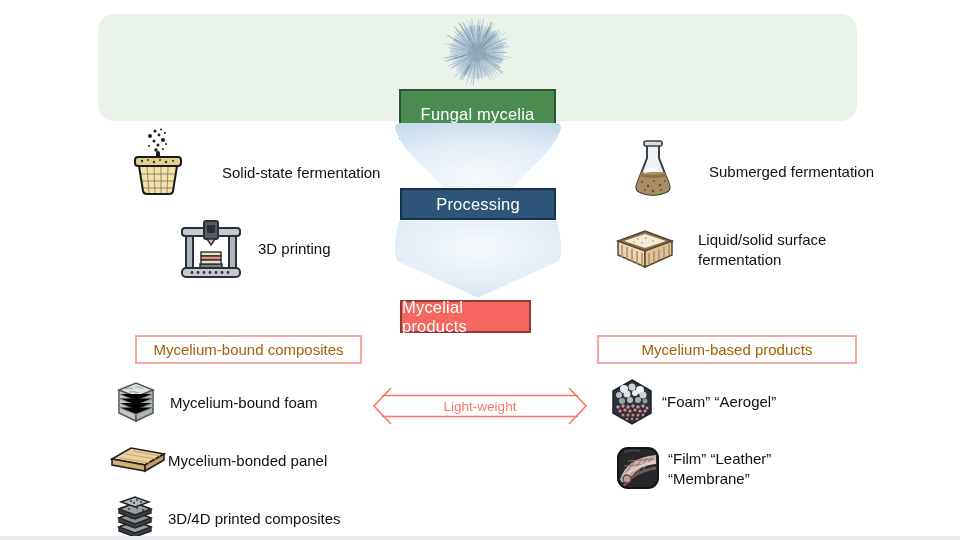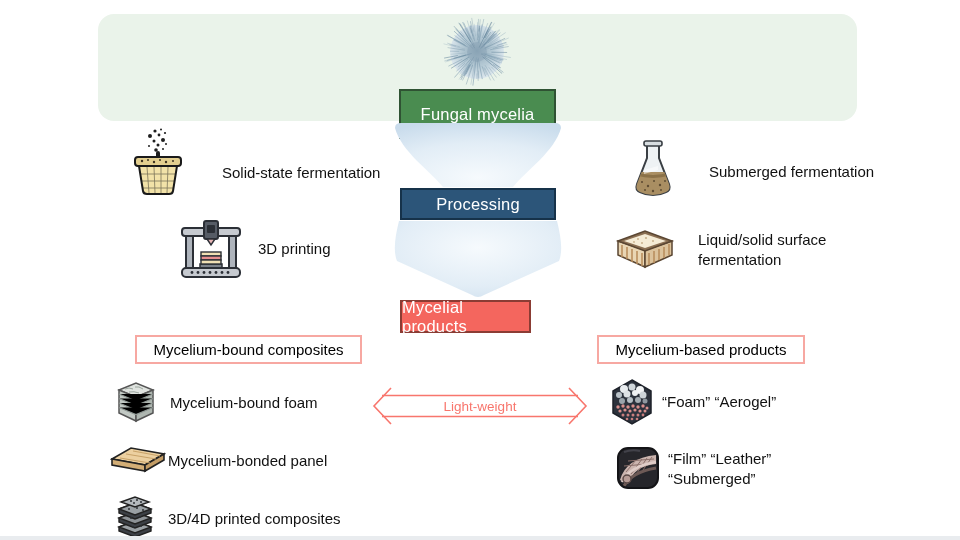--- a/index.html
+++ b/index.html
@@ -7,21 +7,21 @@
          font-family:"Liberation Sans", sans-serif;color:#111;}
   .abs{position:absolute;}
   .banner{background:#eaf3ea;border-radius:16px;}
   .flow-box{display:flex;align-items:center;justify-content:center;color:#fff;
             font-size:16.5px;border:2px solid;box-sizing:border-box;letter-spacing:.2px;}
   .flow-source{background:#4a8c50;border-color:#2f5233;}
   .flow-process{background:#2c5579;border-color:#16324a;}
   .flow-output{background:#f4665e;border-color:#8b3c34;}
   .label{font-size:15px;color:#111;white-space:nowrap;line-height:20px;}
   .cat-box{background:#fff;border:2px solid #f7a8a2;box-sizing:border-box;display:flex;
-           align-items:center;justify-content:center;font-size:15px;color:#000000;}
+           align-items:center;justify-content:center;font-size:15px;color:#a16207;}
   .arrow-wrap{display:flex;align-items:center;justify-content:center;}
   .arrow-label{position:absolute;inset:0;display:flex;align-items:center;justify-content:center;
                color:#f8766d;font-size:13.5px;}
   .bottom-strip{background:#e9ecef;}
   svg{display:block;}
 </style>
 </head>
 <body>
 
 <div class="stage">
@@ -312,21 +312,21 @@
           <circle cx="22" cy="15" r="0.9"></circle>
       </g>
     </svg>
   </div>
   <div class="abs label" style="left:698px;top:230px;">Liquid/solid surface</div>
   <div class="abs label" style="left:698px;top:250px;">fermentation</div>
 
   <div class="abs cat-box" style="left:135px;top:335px;width:227px;height:29px;">
     <span>Mycelium-bound composites</span>
   </div>
-  <div class="abs cat-box" style="left:597px;top:335px;width:208px;height:29px;">
+  <div class="abs cat-box" style="left:597px;top:335px;width:260px;height:29px;">
     <span>Mycelium-based products</span>
   </div>
 
   <div class="abs" style="left:115px;top:380px;width:42px;height:44px;">
     <svg width="42" height="44" viewBox="0 0 42 44">
       <polygon points="4,10 21,3 38,10 21,17" fill="#dfe3df" stroke="#555" stroke-width="1.5"></polygon>
       <polygon points="4,10 4,33 21,41 21,17" fill="#c2c9c4" stroke="#555" stroke-width="1.5"></polygon>
       <polygon points="38,10 38,33 21,41 21,17" fill="#aeb6b0" stroke="#555" stroke-width="1.5"></polygon>
       <g stroke="#8f9894" stroke-width="1.2">
         <polyline points="4,14 21,21 38,14"></polyline>
@@ -449,21 +449,21 @@
             <line x1="12" y1="15" x2="38" y2="13"></line>
         </g>
         <path d="M6,36 Q14,20 40,16" fill="none" stroke="#e0cdc8" stroke-width="2.5"></path>
         <path d="M8,40 Q16,26 40,22" fill="none" stroke="#6e5a56" stroke-width="3"></path>
         <circle cx="11" cy="33" r="4" fill="#b79c96" stroke="#5c4a47" stroke-width="1.5"></circle>
       </g>
       <path d="M8,6 q8,-3 16,-1" fill="none" stroke="#4a4a52" stroke-width="2" opacity="0.8"></path>
     </svg>
   </div>
   <div class="abs label" style="left:668px;top:449px;">“Film” “Leather”</div>
-  <div class="abs label" style="left:668px;top:469px;">“Submerged”</div>
+  <div class="abs label" style="left:668px;top:469px;">“Membrane”</div>
 
   <div class="abs arrow-wrap" style="left:368px;top:385px;width:224px;height:42px;">
     <svg width="224" height="42" viewBox="0 0 224 42">
       <g fill="none" stroke="#f8766d" stroke-width="1.6" stroke-linejoin="miter">
         <polyline points="23,3 6,21 23,39"></polyline>
         <polyline points="201,3 218,21 201,39"></polyline>
         <line x1="14" y1="10.5" x2="210" y2="10.5"></line>
         <line x1="14" y1="31.5" x2="210" y2="31.5"></line>
       </g>
     </svg>

